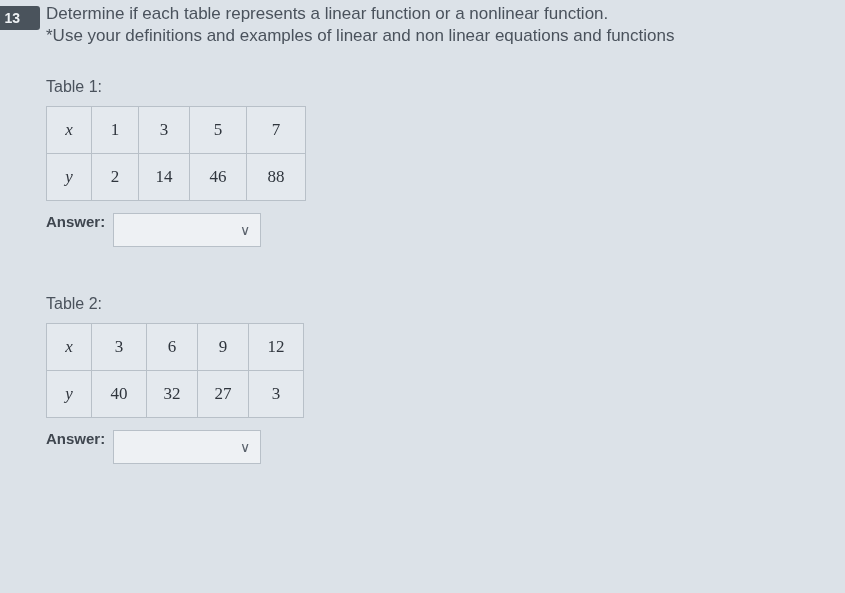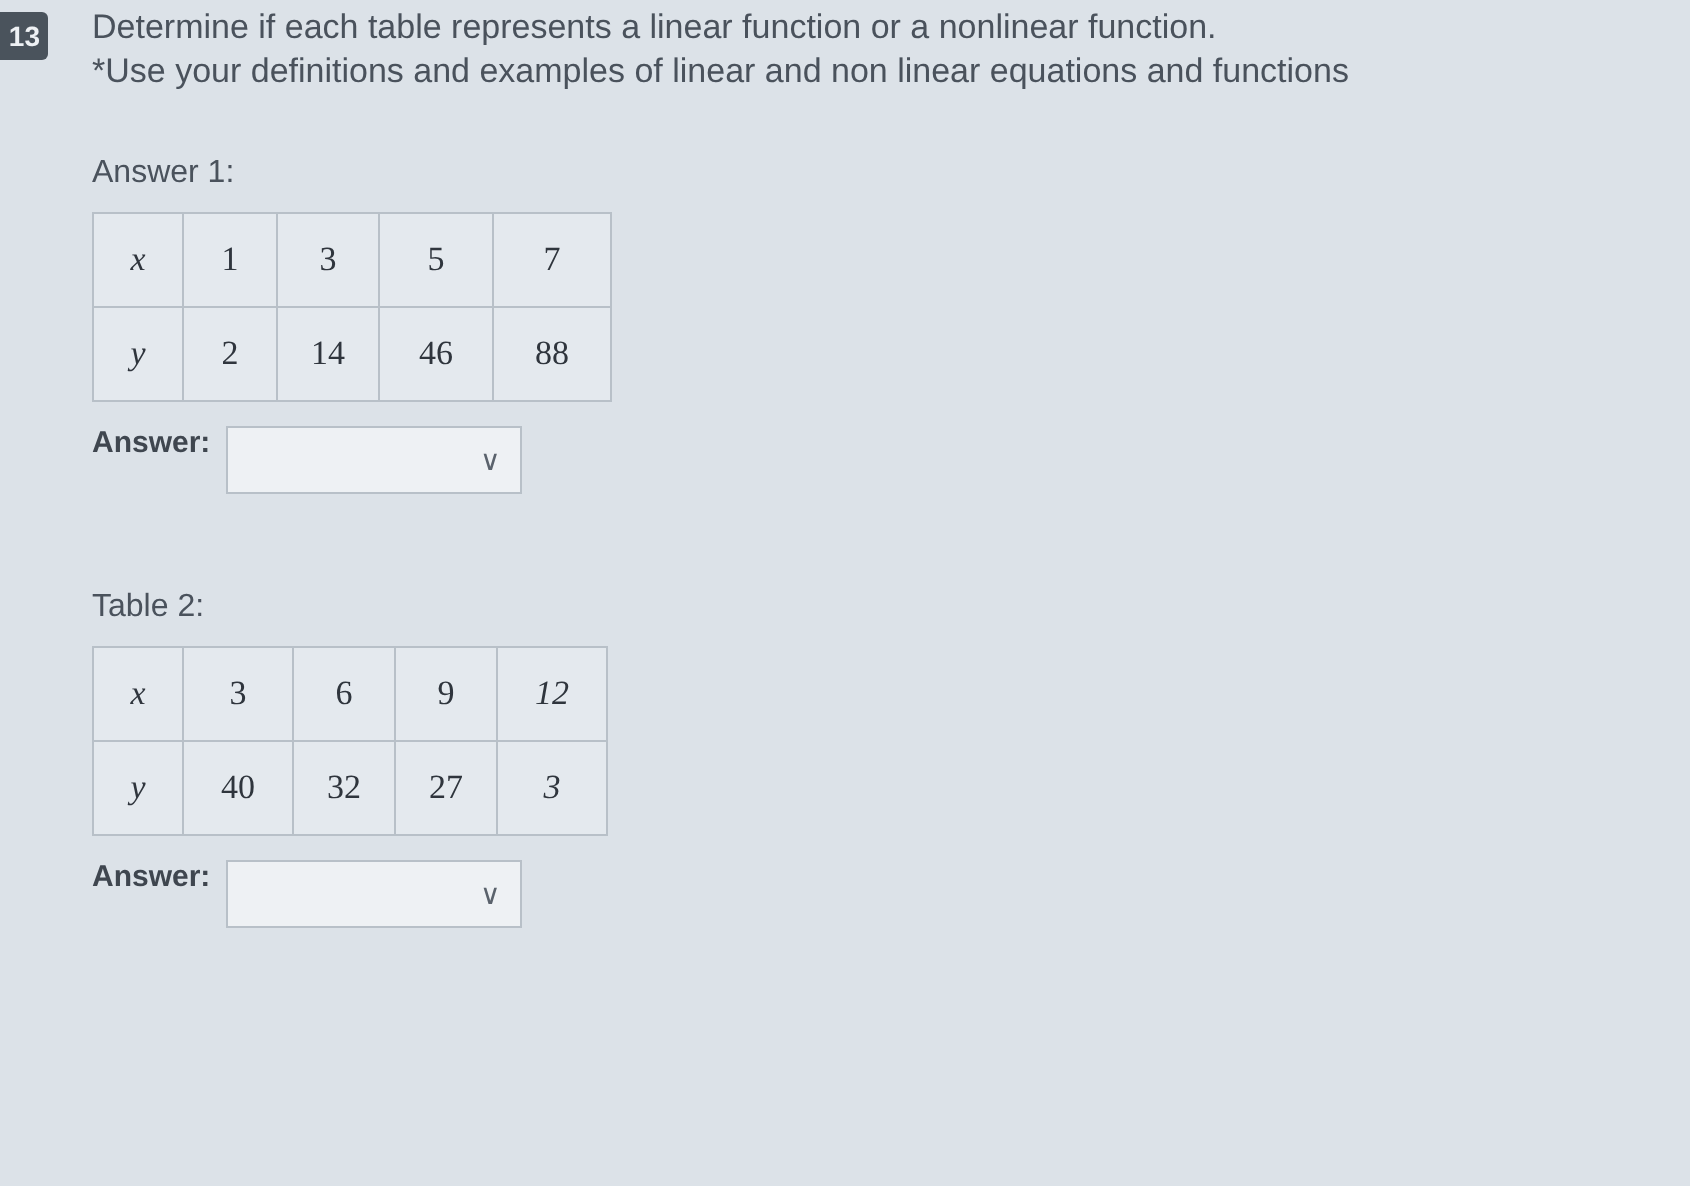--- a/index.html
+++ b/index.html
@@ -18,21 +18,21 @@
     position: absolute;
     left: 0;
     top: 6px;
     width: 20px;
     height: 24px;
     background: #4a535c;
     color: #eef1f4;
     font-size: 14px;
     font-weight: bold;
     text-align: right;
-    padding-right: 4px;
+    padding-right: 20px;
     line-height: 24px;
     border-radius: 0 3px 3px 0;
   }
   .content {
     position: absolute;
     left: 46px;
     top: 4px;
     right: 22px;
   }
   .qprompt {
@@ -66,21 +66,21 @@
   .t1 td.lbl { width: 42px; font-style: italic; }
   .t1 td.c1 { width: 44px; }
   .t1 td.c2 { width: 48px; }
   .t1 td.c3 { width: 54px; }
   .t1 td.c4 { width: 56px; }
 
   .t2 td.lbl { width: 42px; font-style: italic; }
   .t2 td.c1 { width: 52px; }
   .t2 td.c2 { width: 48px; }
   .t2 td.c3 { width: 48px; }
-  .t2 td.c4 { width: 52px; font-style: italic; }
+  .t2 td.c4 { width: 52px; }
 
   .answer-row {
     display: flex;
     margin-top: 12px;
   }
   .answer-label {
     font-size: 15px;
     font-weight: bold;
     color: #3f464f;
     margin-right: 8px;
@@ -105,21 +105,21 @@
 </head>
 <body>
 
 <div class="qnum">13</div>
 
 <div class="content">
 
   <div class="qprompt">Determine if each table represents a linear function or a nonlinear function.</div>
   <div class="qnote">*Use your definitions and examples of linear and non linear equations and functions</div>
 
-  <div class="section-label">Answer 1:</div>
+  <div class="section-label">Table 1:</div>
 
   <table class="data t1">
     <tbody>
         <tr>
       <td class="lbl">x</td>
       <td class="c1">1</td>
       <td class="c2">3</td>
       <td class="c3">5</td>
       <td class="c4">7</td>
     </tr>

